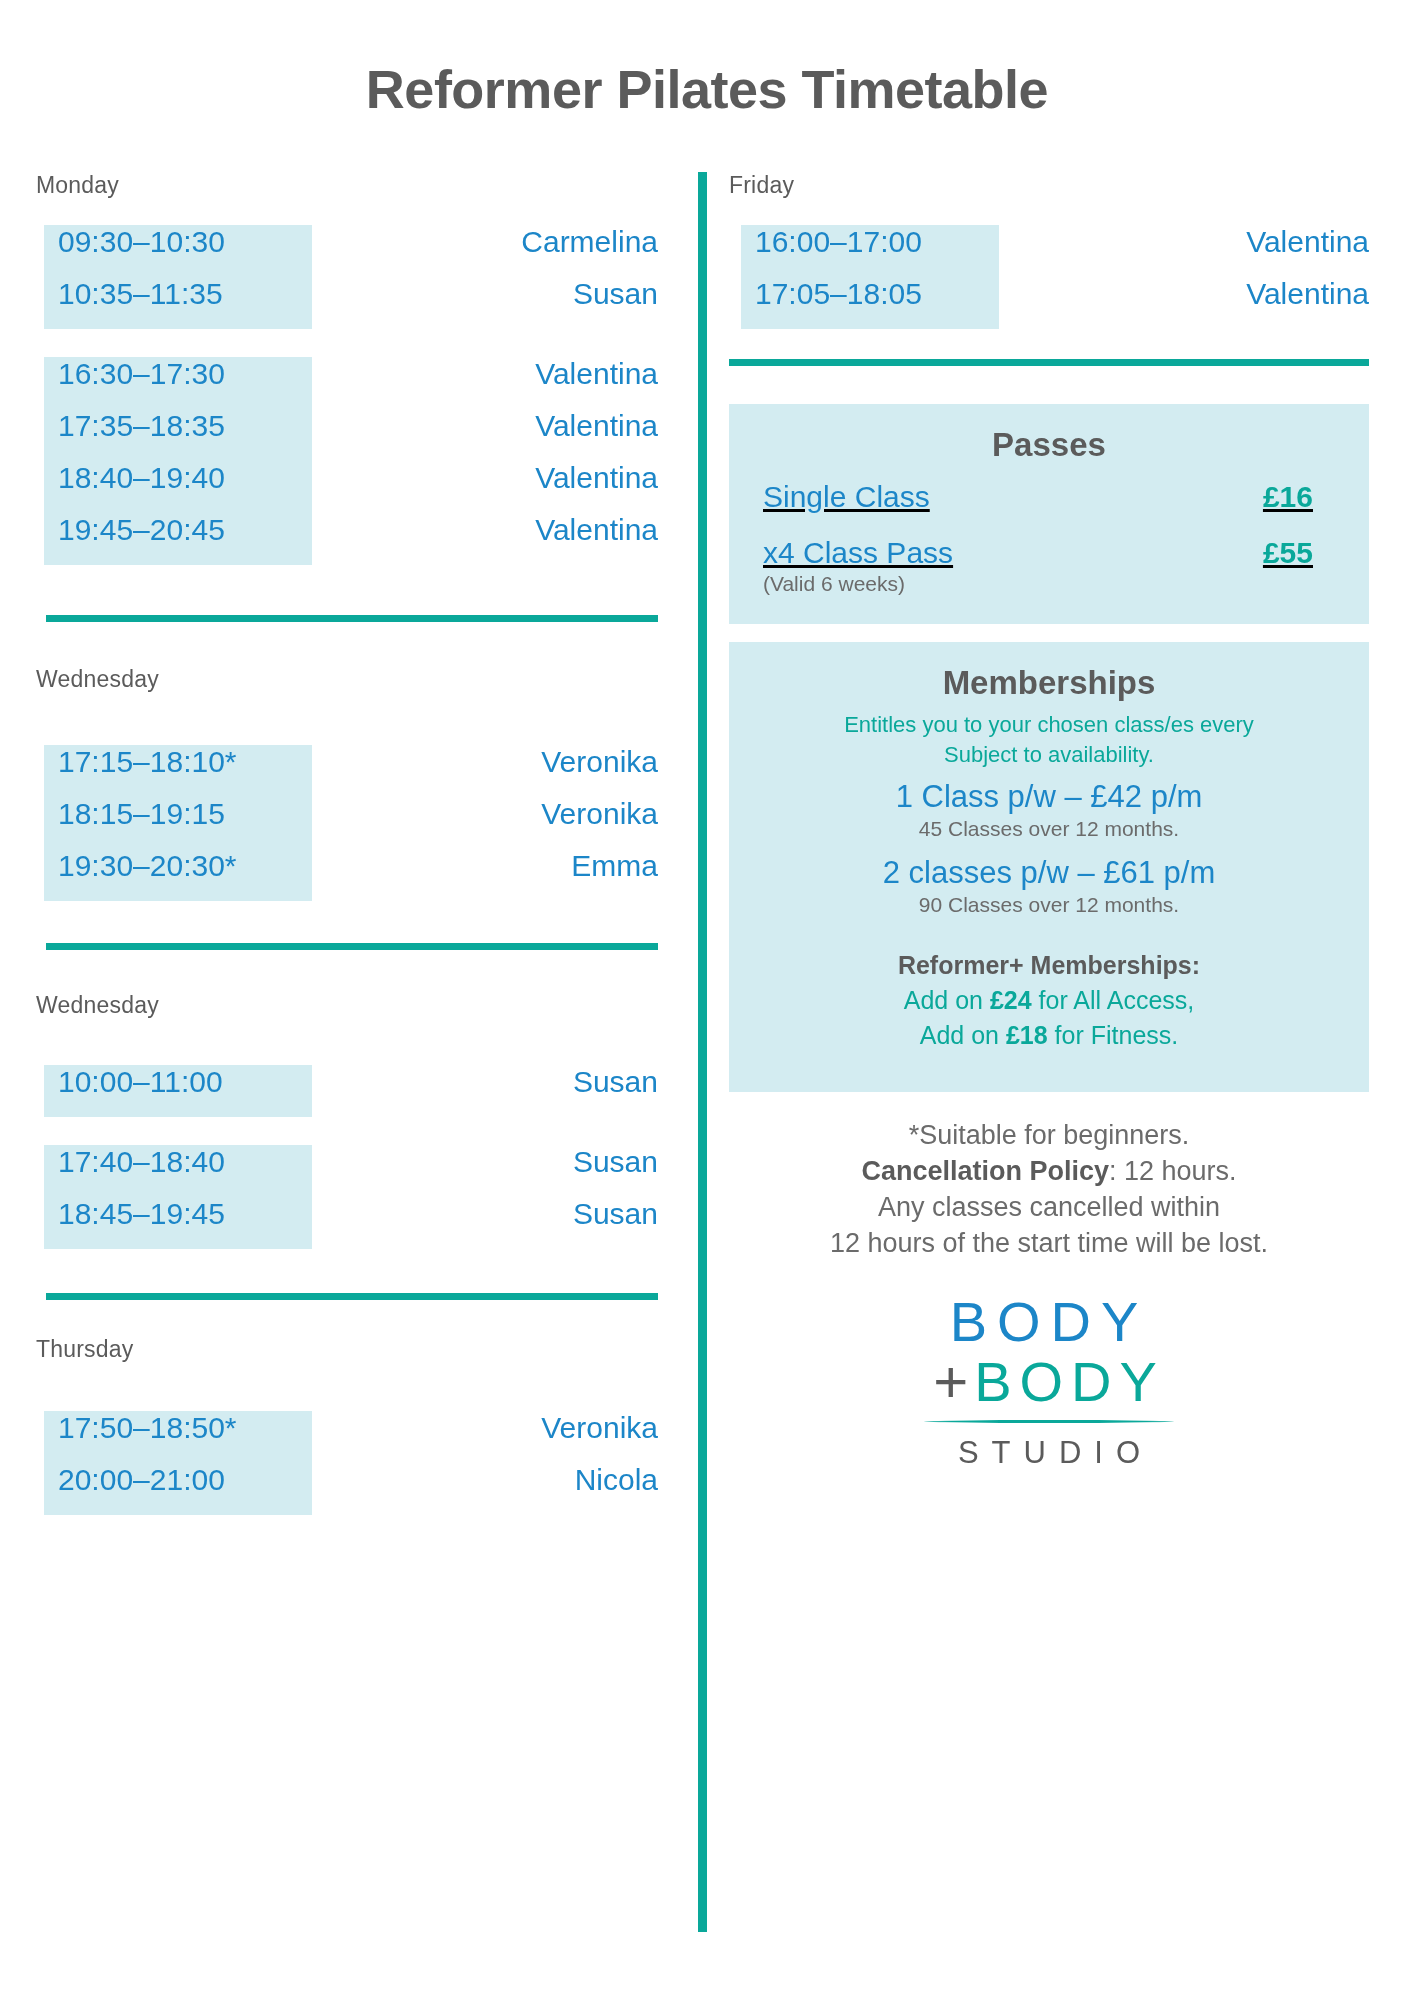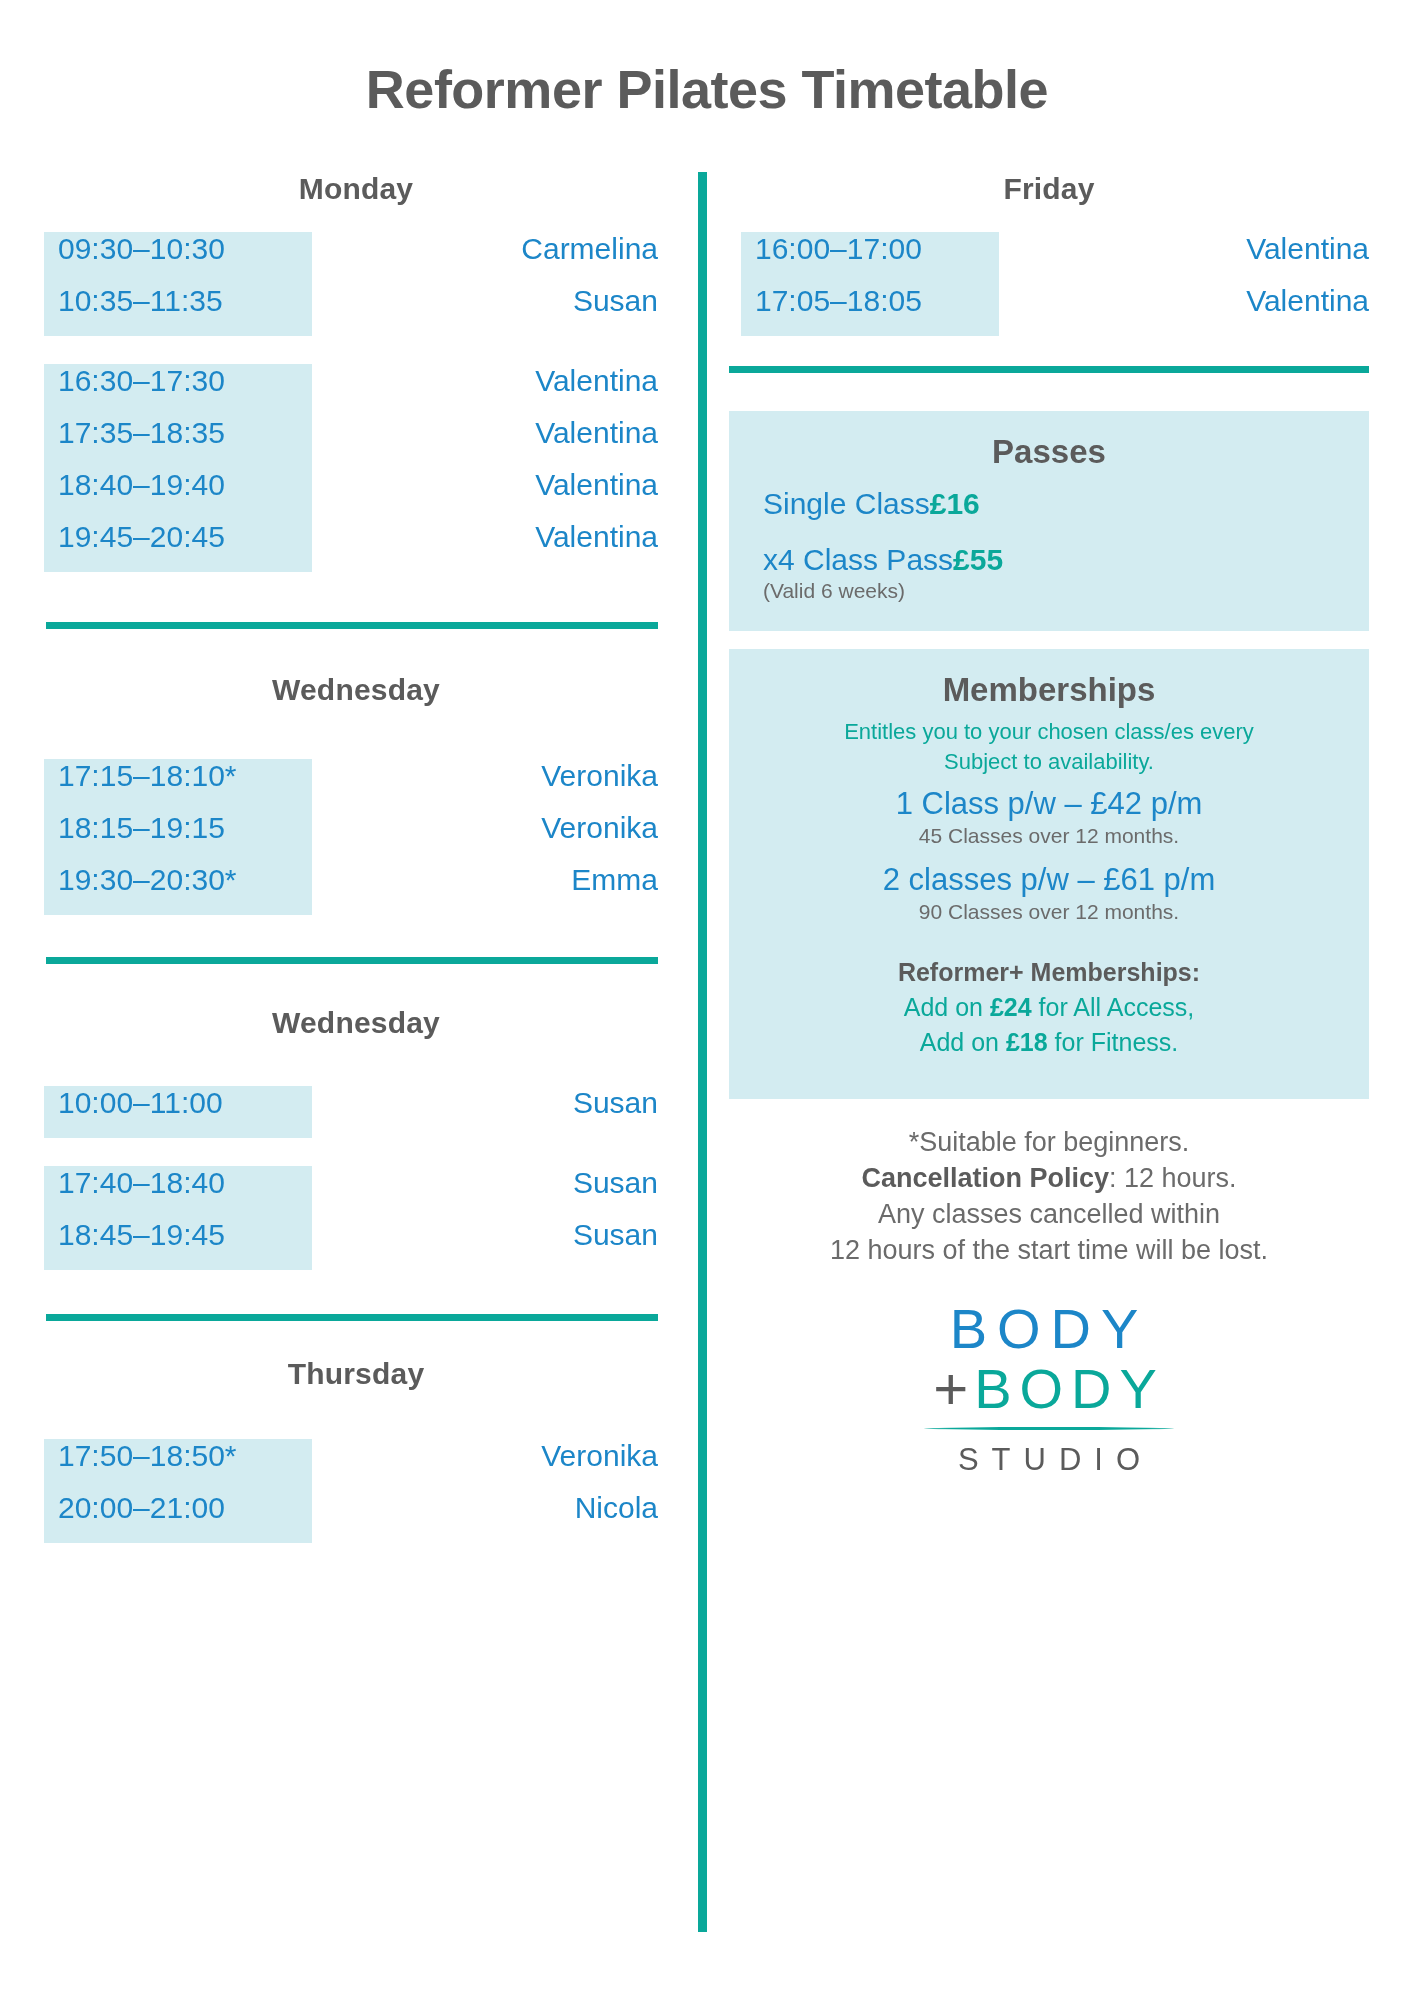--- a/index.html
+++ b/index.html
@@ -33,23 +33,22 @@
   .col-divider {
     width: 9px;
     background: #0aa89a;
     margin: 0 22px;
     height: 1760px;
   }
   .col-right { width: 640px; position: relative; }
 
   
   .day-heading {
-    text-align: center;
-    font-size: 30px;
-    font-weight: bold;
+    font-size: 23px;
+    font-weight: normal;
     color: #5b5b5b;
     letter-spacing: 0.2px;
   }
 
   
   .sched { position: relative; margin-top: 26px; }
   .sched-row {
     display: flex;
     align-items: baseline;
     height: 52px;
@@ -104,21 +103,23 @@
     text-align: center;
     font-size: 33px;
     font-weight: bold;
     color: #5b5b5b;
     margin-bottom: 16px;
   }
 
   .pass-row {
     display: flex;
     align-items: baseline;
+    justify-content: space-between;
     margin-top: 12px;
+    text-decoration: underline;
   }
   .pass-label { font-size: 30px; color: #1c86c8; }
   .pass-price {
     font-size: 30px;
     font-weight: bold;
     color: #0aa89a;
     padding-right: 22px;
   }
   .pass-note {
     font-size: 21px;

